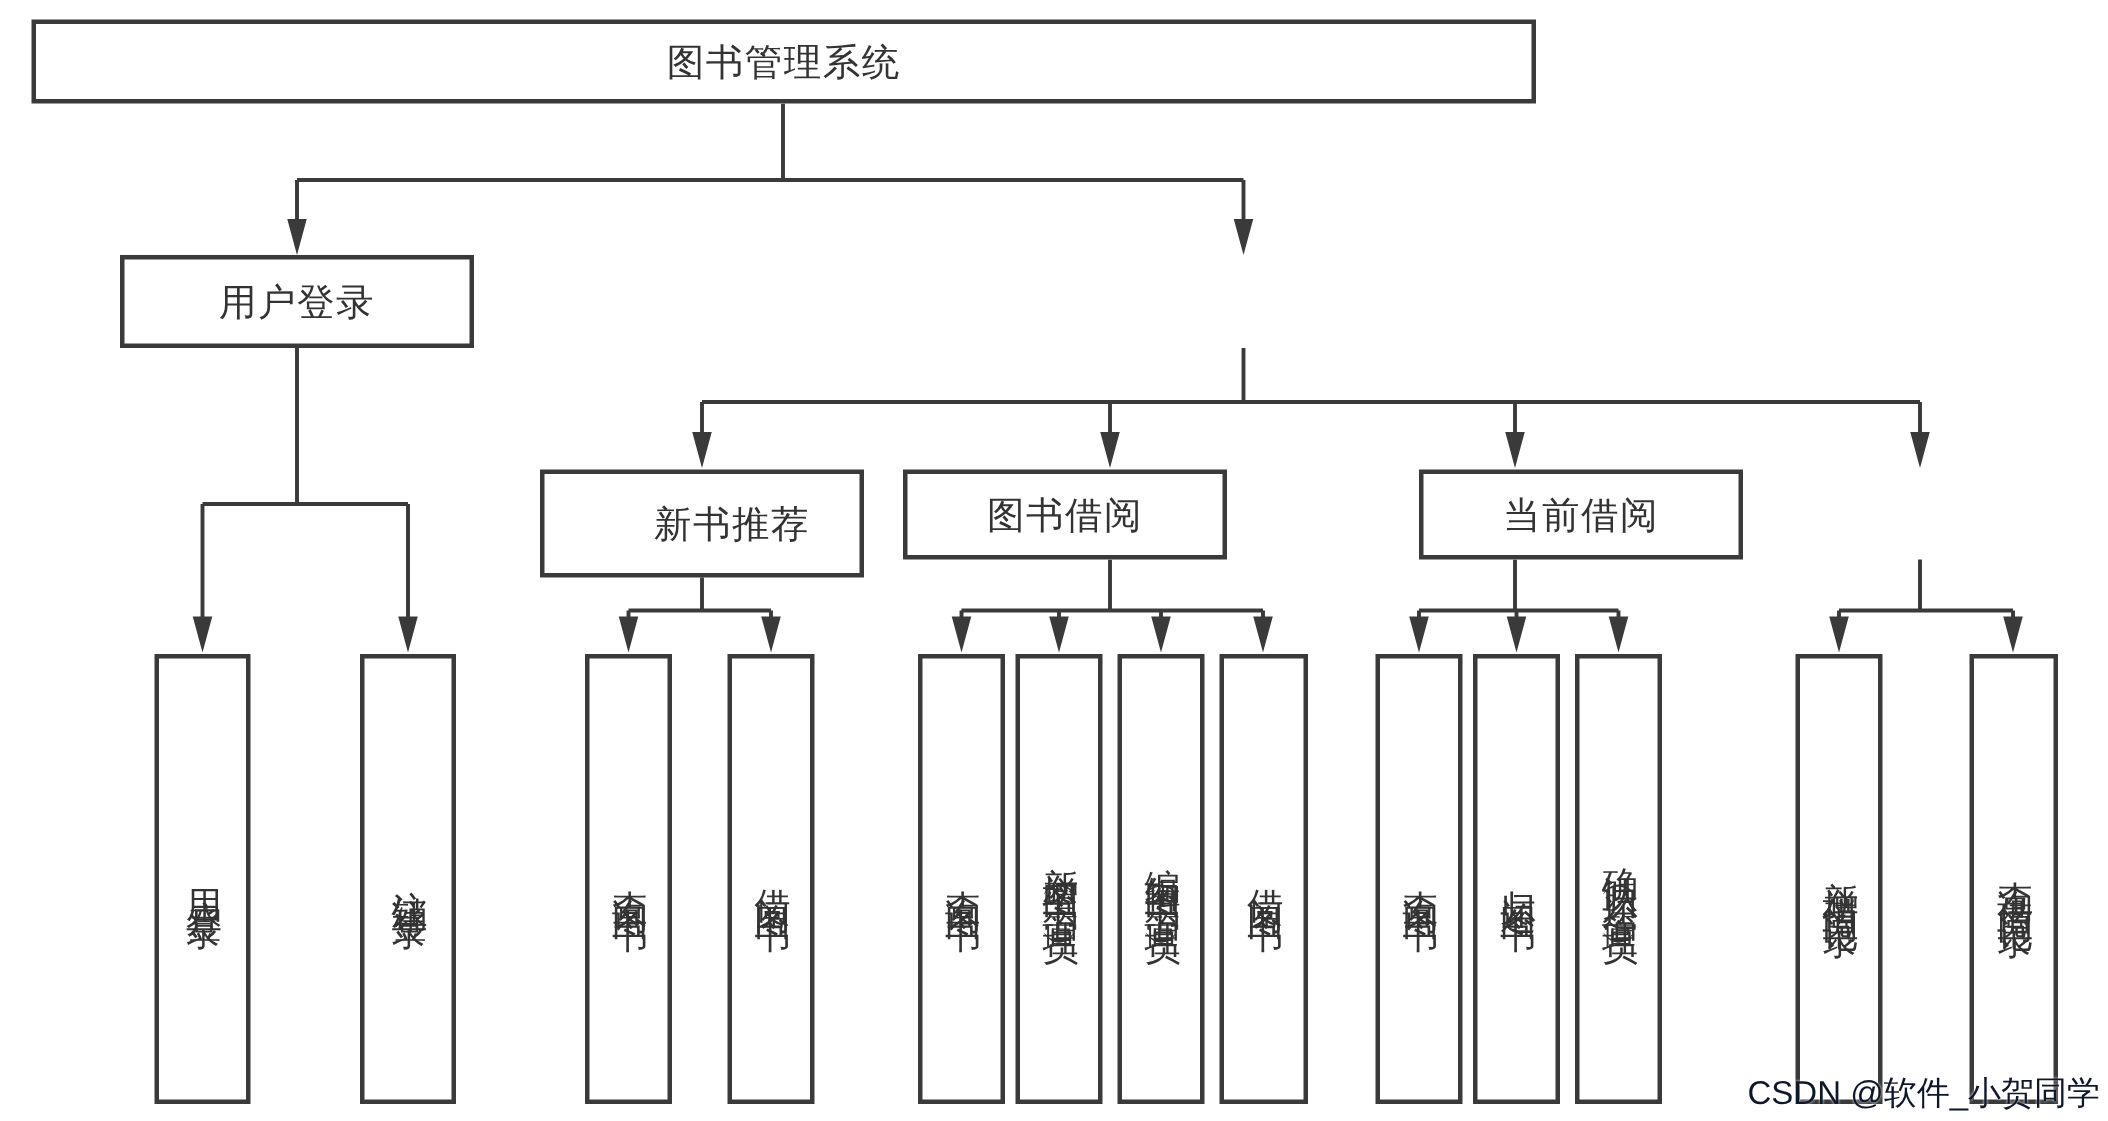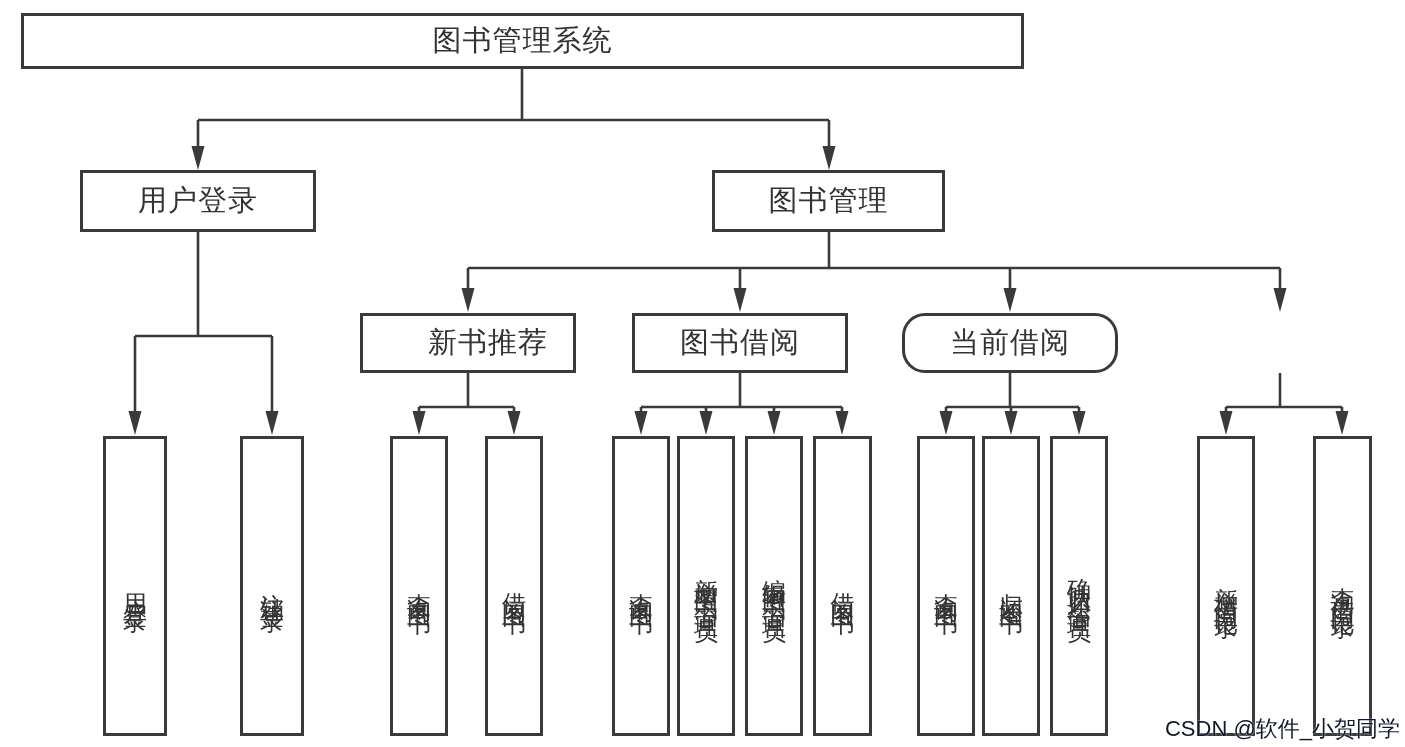--- a/index.html
+++ b/index.html
@@ -24,21 +24,21 @@
     box-sizing: border-box;
     background: #ffffff;
     border: 3px solid #3a3a3a;
     color: #333333;
     display: flex;
     align-items: center;
     justify-content: center;
     z-index: 2;
   }
   .box.h {
-    font-size: 29px;
+    font-size: 25px;
     letter-spacing: 1px;
     white-space: nowrap;
   }
   .box.v {
     writing-mode: vertical-rl;
     text-orientation: mixed;
     font-size: 24px;
     letter-spacing: 6px;
     line-height: 1;
   }
@@ -96,25 +96,24 @@
       <polygon points="1004.5,411 1017.5,411 1011,435"></polygon>
       <polygon points="1072.5,411 1085.5,411 1079,435"></polygon>
       <polygon points="1219.5,411 1232.5,411 1226,435"></polygon>
       <polygon points="1335.5,411 1348.5,411 1342,435"></polygon>
     </g>
   </svg>
 
   <div class="box h" style="left:21px; top:13px; width:1003px; height:56px;">图书管理系统</div>
 
   <div class="box h" style="left:80px; top:170px; width:236px; height:62px;">用户登录</div>
-  <div class="box h" style="left:712px; top:170px; width:233px; height:62px;">图书管理</div>
 
-  <div class="box h" style="left:360px; top:313px; width:216px; height:60px;padding-left:40px;">新书推荐</div>
-  <div class="box h" style="left:632px; top:313px; width:216px; height:60px;">图书借阅</div>
-  <div class="box h" style="left:902px; top:313px; width:216px; height:60px;border-radius:23px;">当前借阅</div>
+  <div class="box h" style="left:360px; top:313px; width:216px; height:72px;padding-left:40px;">新书推荐</div>
+  <div class="box h" style="left:602px; top:313px; width:216px; height:60px;">图书借阅</div>
+  <div class="box h" style="left:946px; top:313px; width:216px; height:60px;">当前借阅</div>
 
   <div class="box v" style="left:103px; top:436px; width:64px; height:300px;">用户登录</div>
   <div class="box v" style="left:240px; top:436px; width:64px; height:300px;">注销登录</div>
 
   <div class="box v" style="left:390px; top:436px; width:58px; height:300px;">查询图书</div>
   <div class="box v" style="left:485px; top:436px; width:58px; height:300px;">借阅图书</div>
 
   <div class="box v" style="left:612px; top:436px; width:58px; height:300px;">查询图书</div>
   <div class="box v" style="left:677px; top:436px; width:58px; height:300px;">新增图书（管理员）</div>
   <div class="box v" style="left:745px; top:436px; width:58px; height:300px;">编辑图书（管理员）</div>

